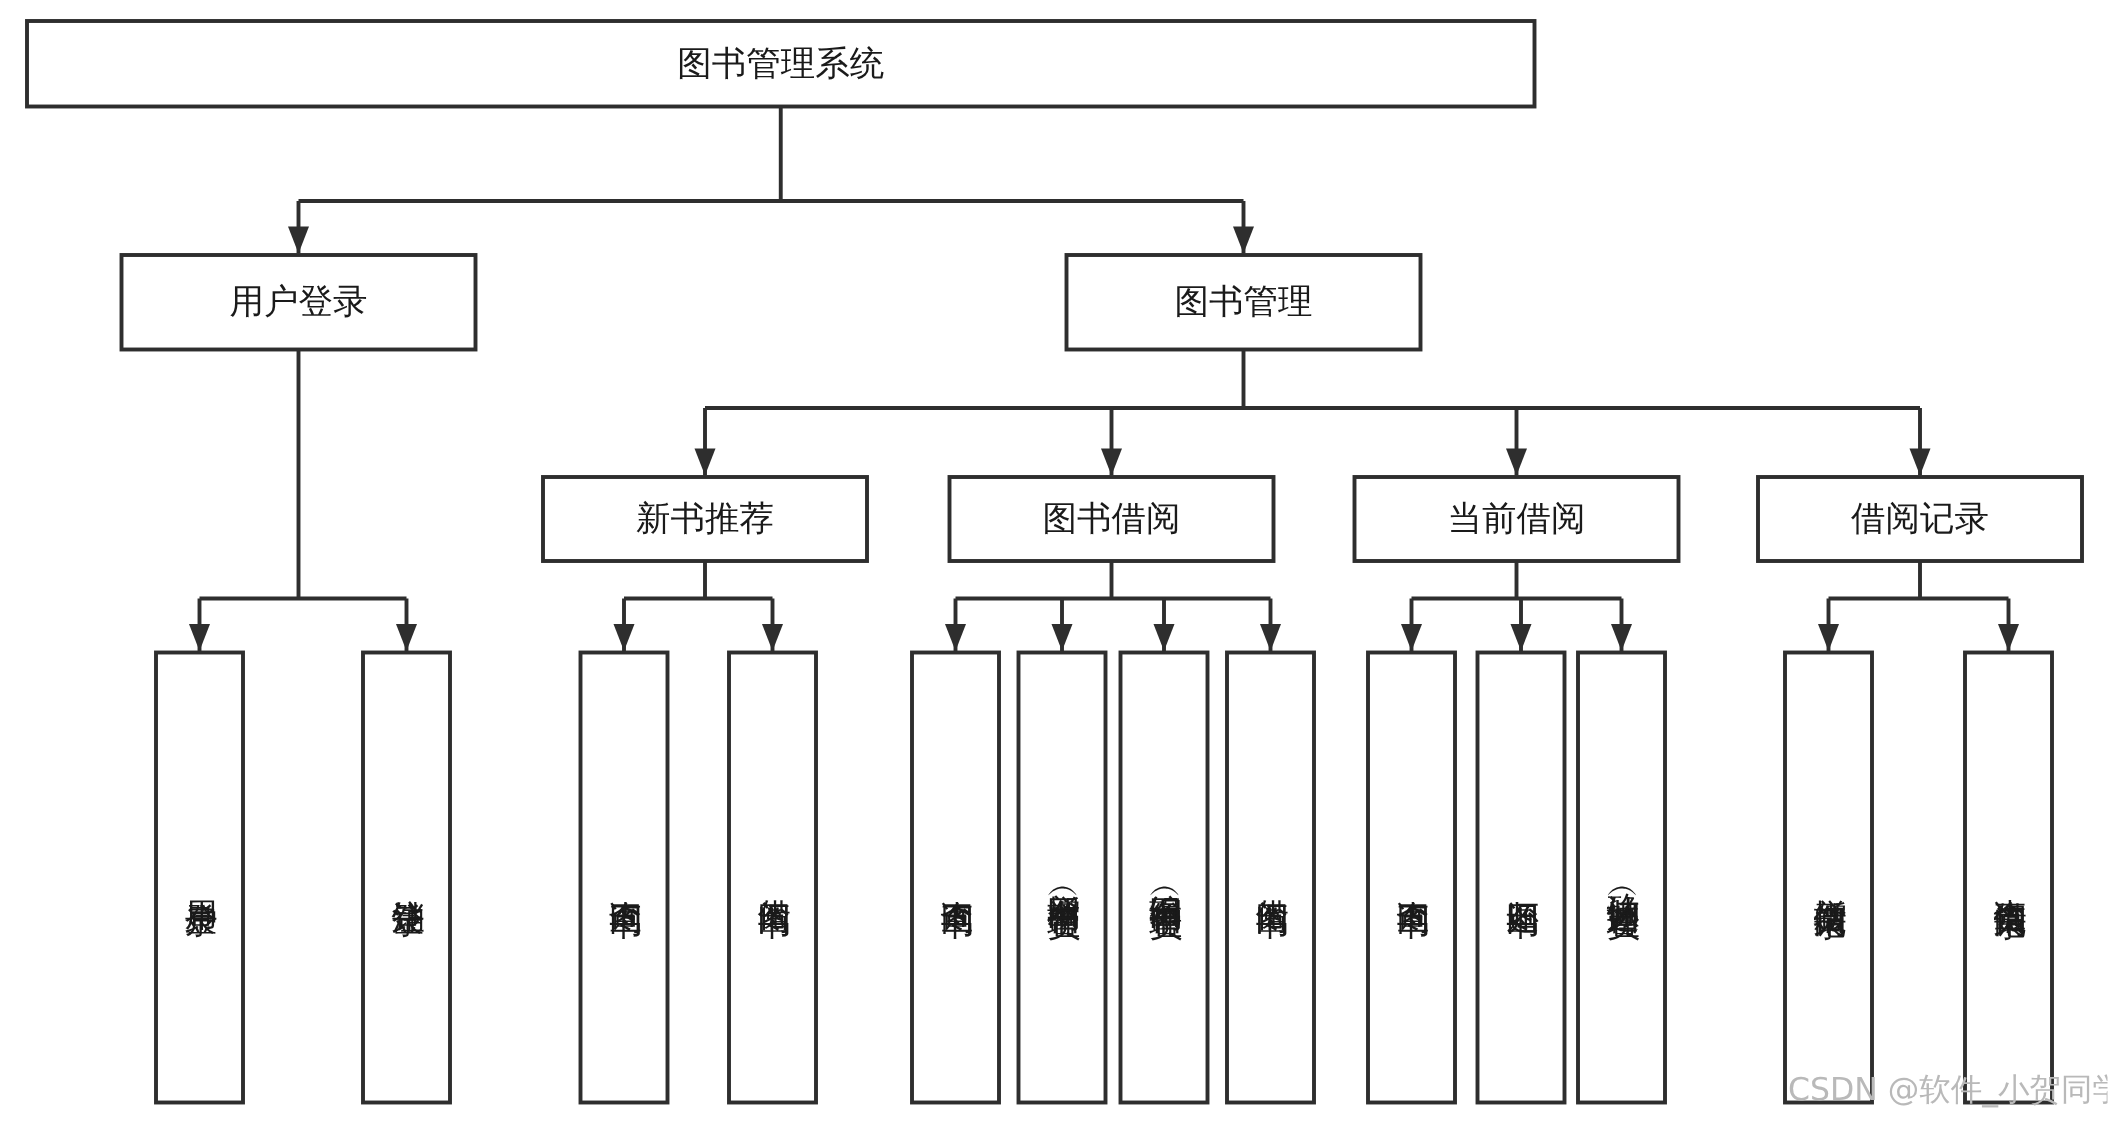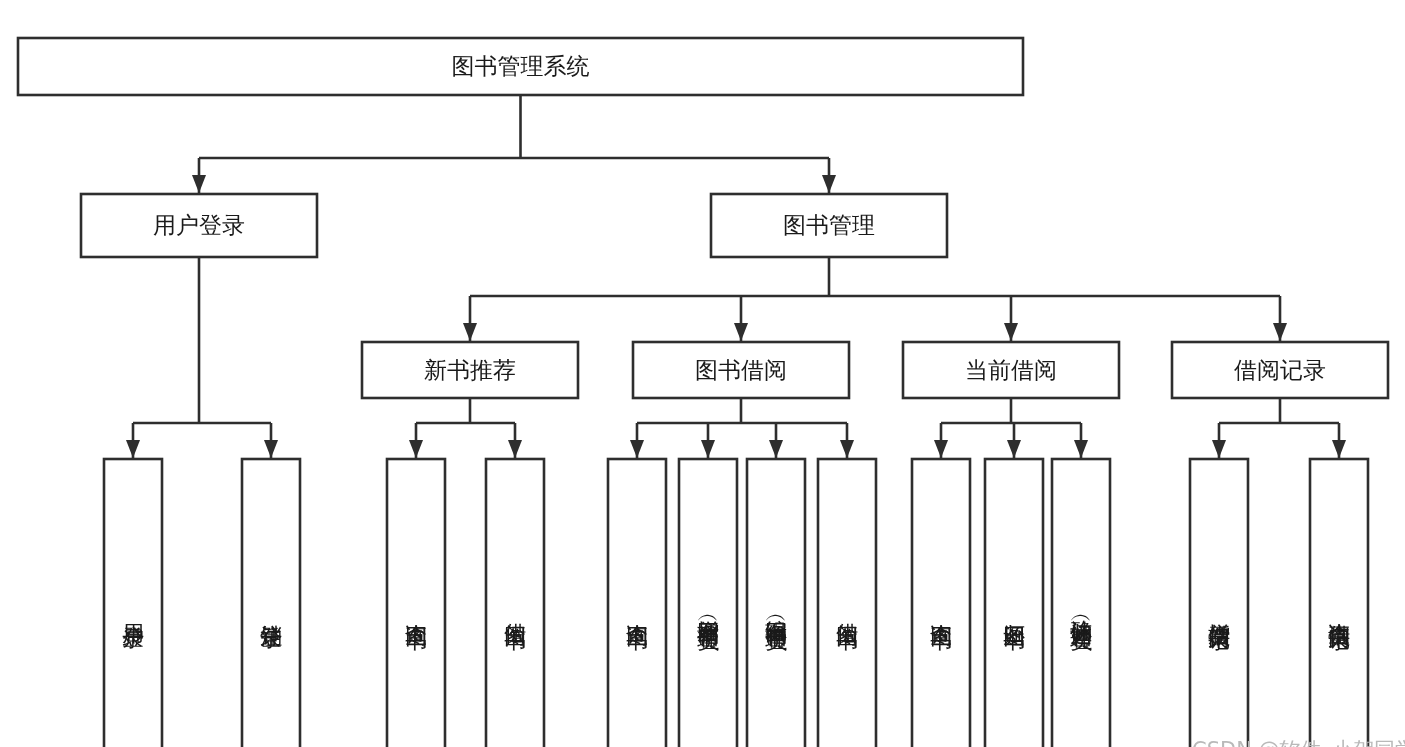--- a/index.html
+++ b/index.html
@@ -11,21 +11,20 @@
     width: 1405px;
     height: 747px;
     font-family: "DejaVu Sans", "Liberation Sans", sans-serif;
     overflow: hidden;
     position: relative;
   }
   #diagram-root {
     position: relative;
     width: 1405px;
     height: 534px;
-    margin-top: 24px;
   }
   svg.diagram-canvas {
     position: absolute;
     top: 0;
     left: 0;
     width: 1405px;
     height: 747px;
     display: block;
   }
   .node-box {

